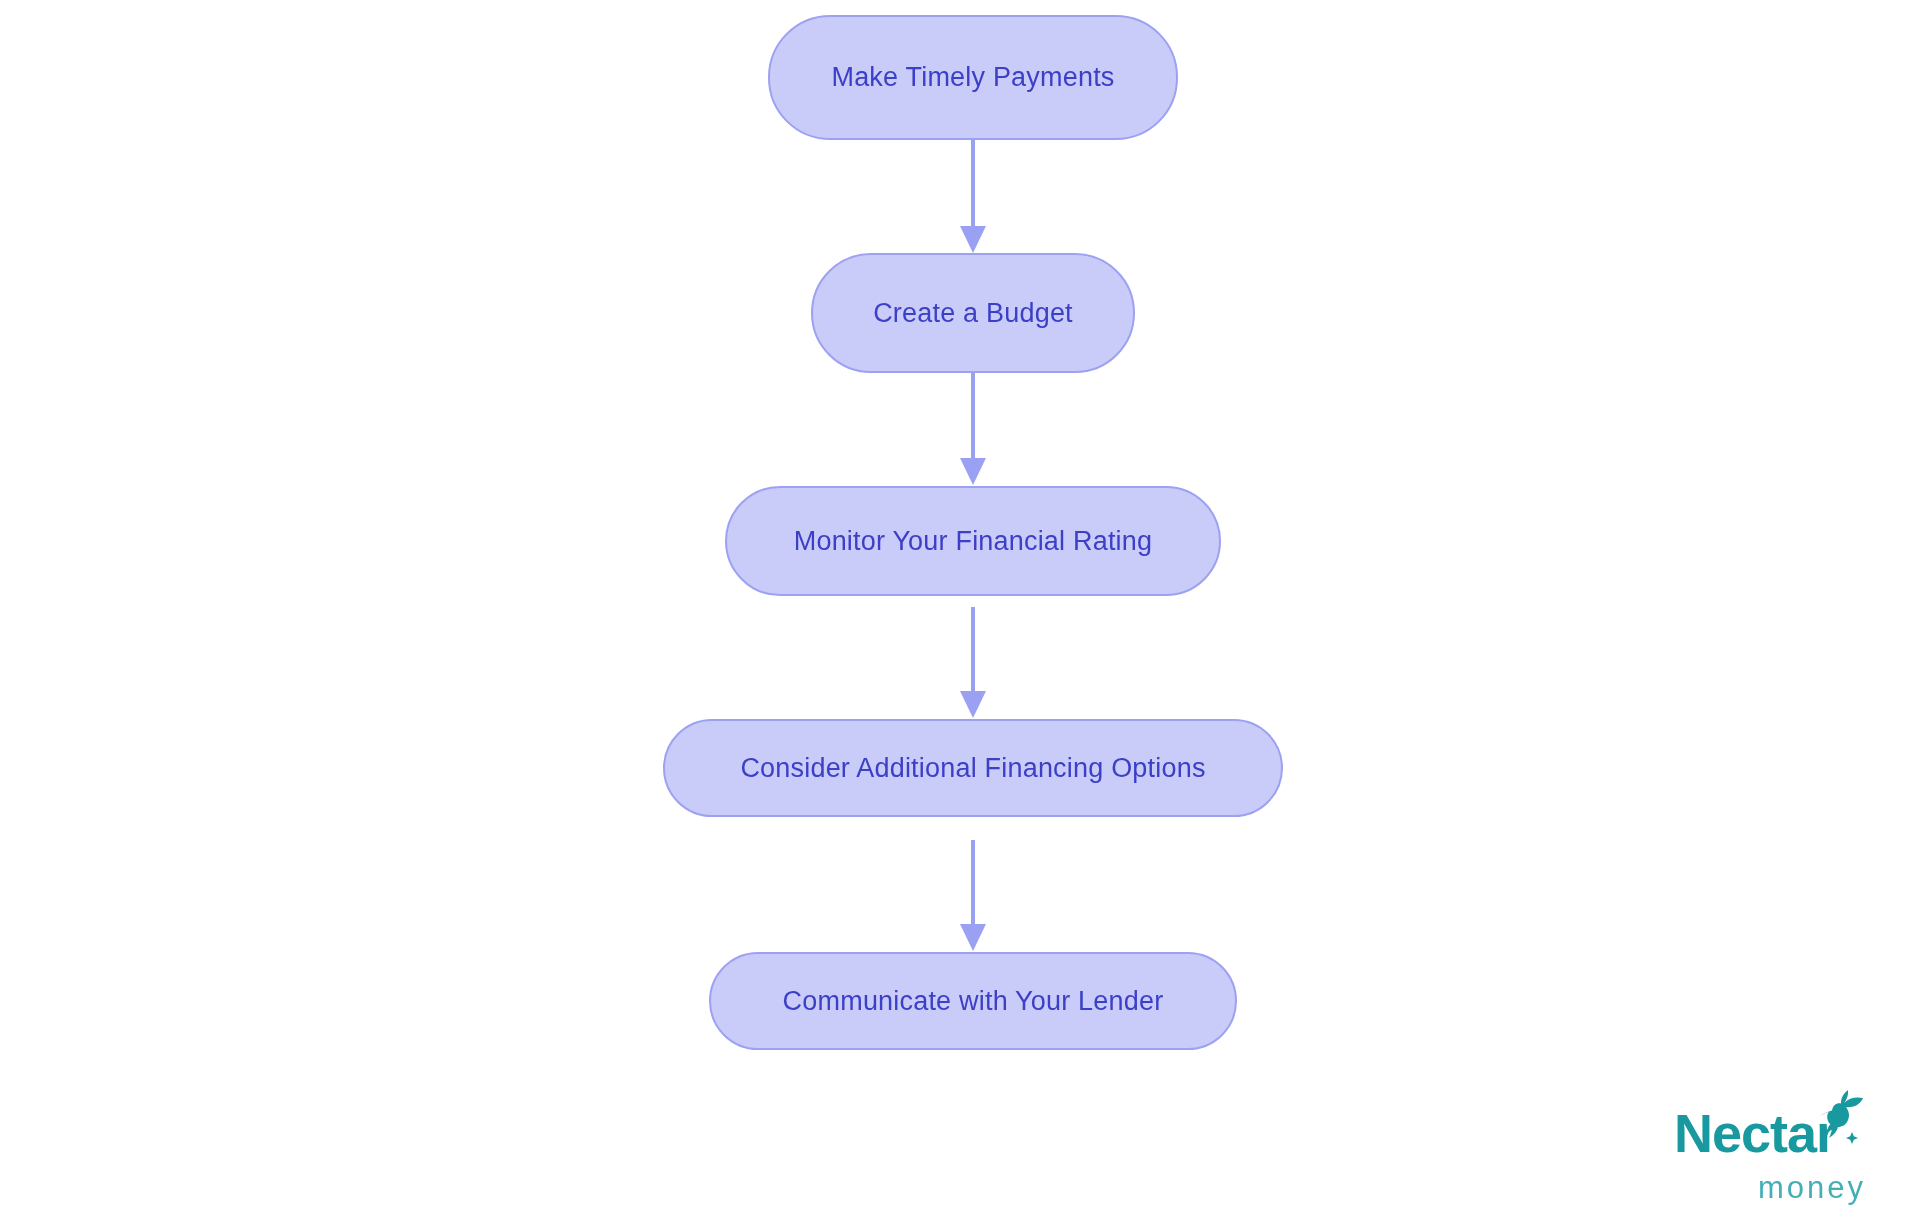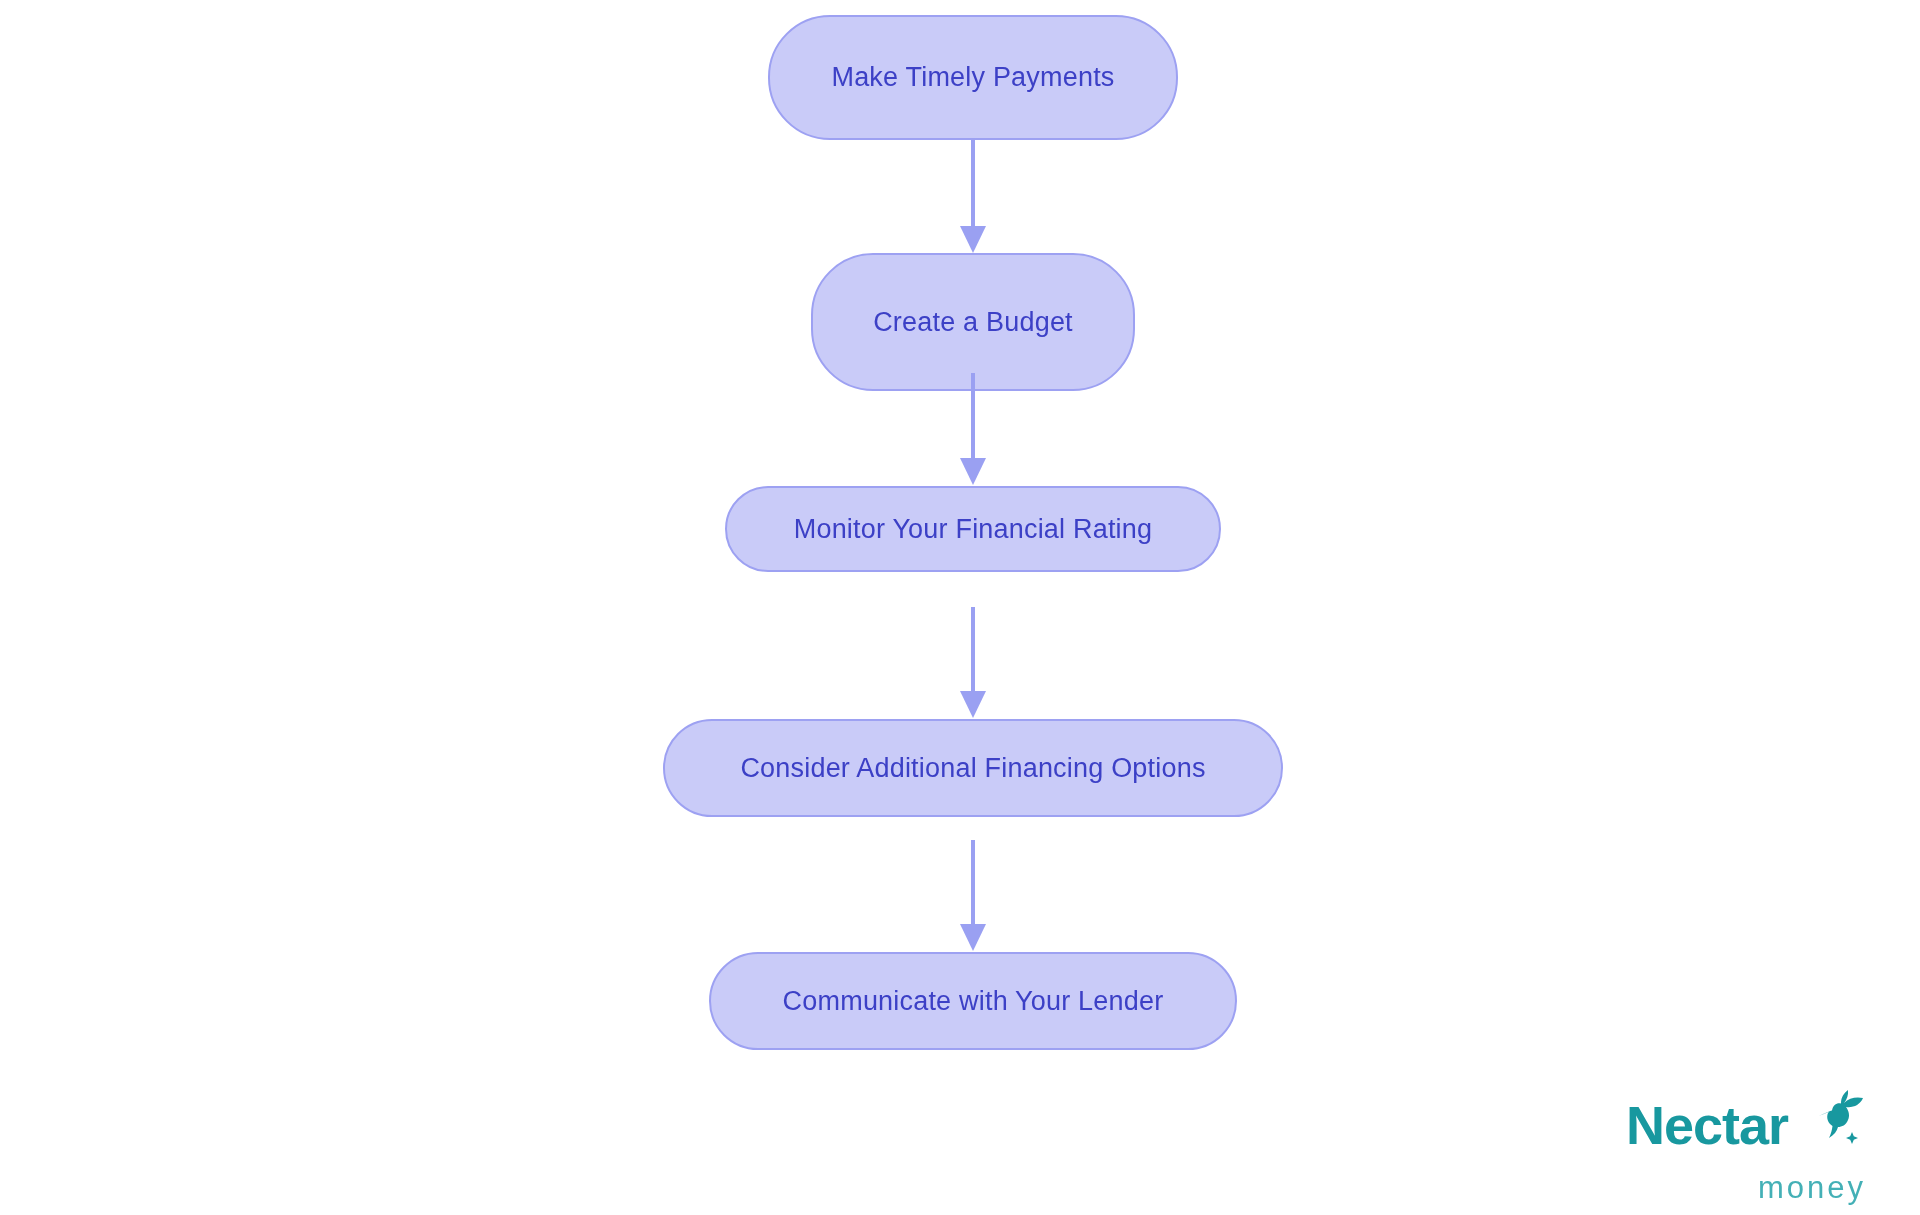--- a/index.html
+++ b/index.html
@@ -22,39 +22,39 @@
     background:var(--node-fill);
     border:2px solid var(--node-border);
     border-radius:62px;
     display:flex;align-items:center;justify-content:center;
     color:var(--node-text);
     font-size:27px;
     letter-spacing:0.2px;
     white-space:nowrap;
   }
   .n1{top:15px;left:768px;width:410px;height:125px;text-align:right;}
-  .n2{top:253px;left:811px;width:324px;height:138px;}
-  .n3{top:486px;left:725px;width:496px;height:86px;text-align:right;}
+  .n2{top:253px;left:811px;width:324px;height:120px;}
+  .n3{top:486px;left:725px;width:496px;height:110px;text-align:right;}
   .n4{top:719px;left:663px;width:620px;}
   .n5{top:952px;left:709px;width:528px;align-items:center;}
 
   
   .arrow-line{position:absolute;left:971px;width:4px;background:var(--arrow);}
   .arrow-head{position:absolute;left:960px;width:0;height:0;
     border-left:13px solid transparent;border-right:13px solid transparent;
     border-top:27px solid var(--arrow);}
   .a1-line{top:140px;height:87px;} .a1-head{top:226px;}
   .a2-line{top:373px;height:86px;} .a2-head{top:458px;}
   .a3-line{top:607px;height:85px;} .a3-head{top:691px;}
   .a4-line{top:840px;height:85px;} .a4-head{top:924px;}
 
   
   .logo{position:absolute;right:52px;bottom:12px;
     display:flex;flex-direction:column;align-items:flex-end;}
-  .logo-top{position:relative;display:flex;align-items:center;gap:48px;}
+  .logo-top{position:relative;display:flex;align-items:flex-end;}
   .logo-nectar{font-size:54px;font-weight:bold;color:var(--brand-teal);
     line-height:1;letter-spacing:-1px;}
   .logo-bird{width:52px;height:56px;margin-left:-20px;margin-bottom:14px;}
   .logo-money{font-size:31px;color:var(--brand-teal-light);
     letter-spacing:3px;line-height:1;margin-top:12px;margin-right:2px;}
 </style>
 </head>
 <body>
 
 <div class="canvas">

